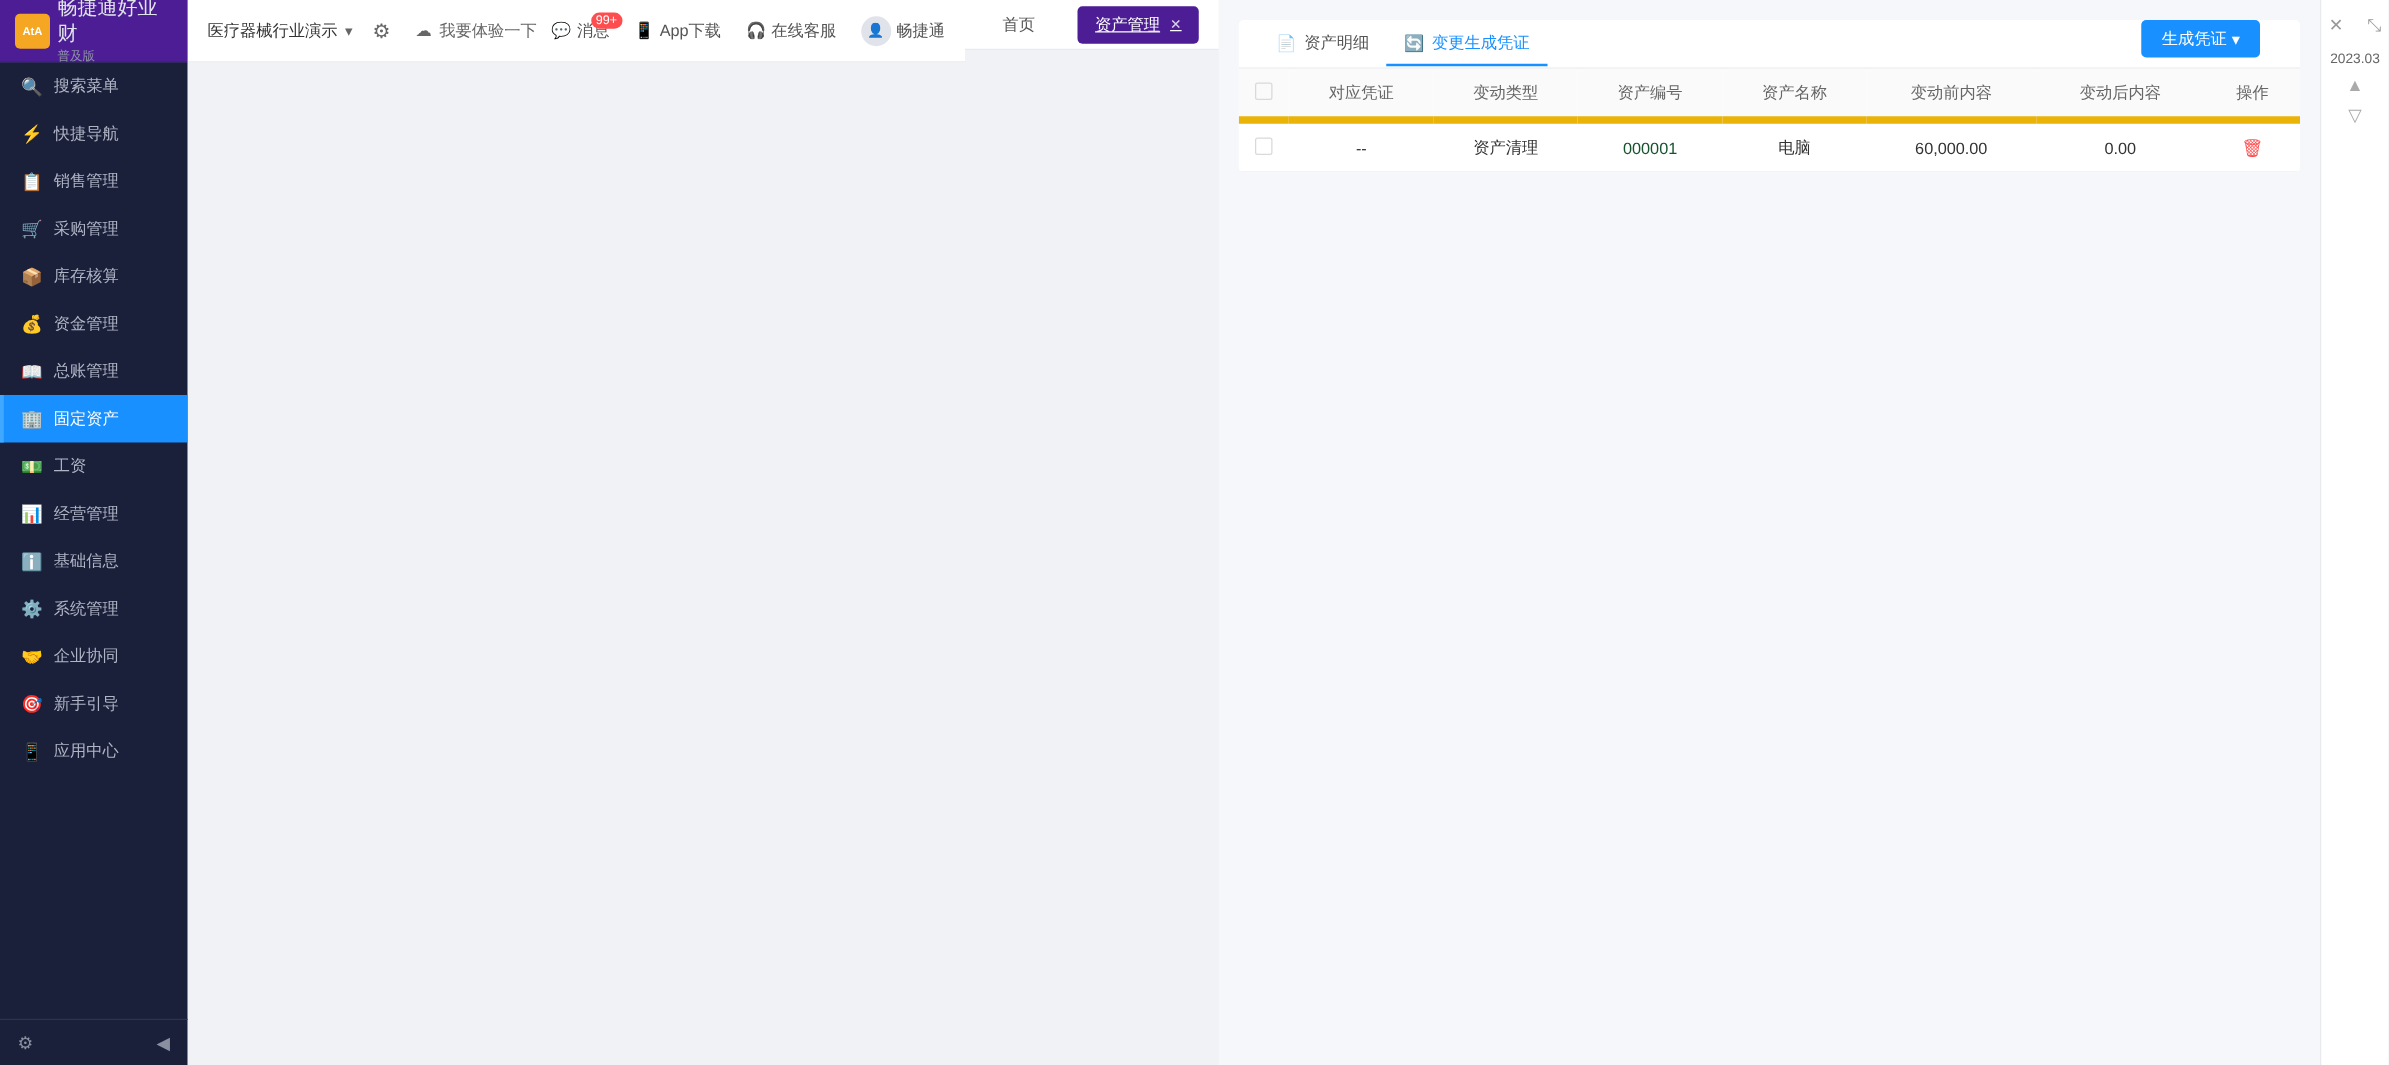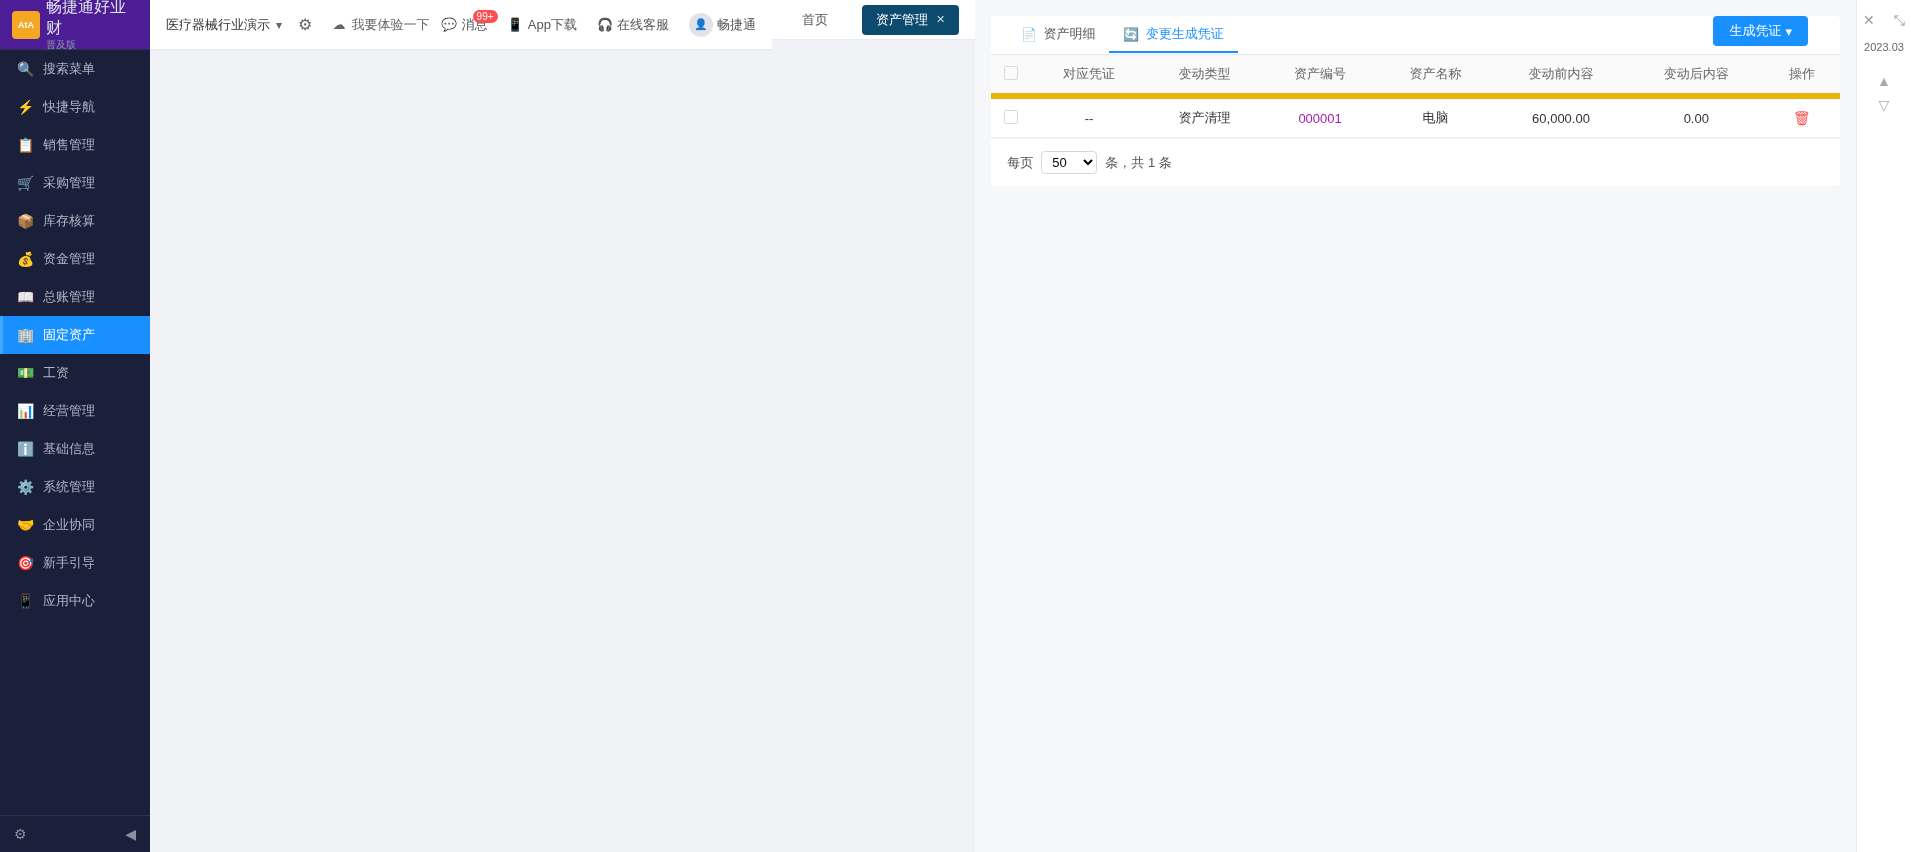--- a/index.html
+++ b/index.html
@@ -185,22 +185,23 @@
       padding: 6px 14px;
       border-radius: 4px;
       cursor: pointer;
       font-size: 13px;
       color: #555;
       display: flex;
       align-items: center;
       gap: 4px;
     }
     .tab-item.active {
-      background: #0c4a6e;
+      background: #4c1d95;
       color: #fff;
+      text-decoration: underline;
     }
     .tab-close {
       font-size: 11px;
       color: rgba(255,255,255,0.8);
       margin-left: 4px;
     }
 
     
     .page-content {
       flex: 1;
@@ -349,21 +350,21 @@
     .panel-expand {
       cursor: pointer;
       font-size: 14px;
       color: #999;
       margin-bottom: 8px;
     }
     .panel-year {
       font-size: 11px;
       color: #666;
       writing-mode: horizontal-tb;
-      margin-bottom: 16px;
+      margin-bottom: 3px;
       white-space: nowrap;
     }
     .panel-month-list {
       display: flex;
       flex-direction: column;
       align-items: center;
       gap: 2px;
       flex: 1;
       overflow-y: auto;
       width: 100%;
@@ -570,42 +571,32 @@
               </th>
             </tr>
           </thead>
           <tbody id="table-body">
           <tr>
       <td class="checkbox-cell">
         <span class="checkbox"></span>
       </td>
       <td>--</td>
       <td>资产清理</td>
-      <td style="color:#a21caf;cursor:pointer;">000001</td>
+      <td style="color:#14532d;cursor:pointer;">000001</td>
       <td>电脑</td>
       <td>60,000.00</td>
       <td>0.00</td>
       <td>
         <span class="delete-icon">🗑</span>
       </td>
     </tr>
             </tbody>
         </table>
       </div>
 
-      <div class="pagination">
-        <span>每页</span>
-        <select class="page-size-select">
-          <option>50</option>
-          <option>10</option>
-          <option>20</option>
-          <option>100</option>
-        </select>
-        <span>条，共 1 条</span>
-      </div>
     </div>
   </div>
 </div>
 
 <div class="right-panel">
   <div style="display:flex; justify-content:space-between; width:100%; padding:4px 6px;">
     <span class="panel-close">✕</span>
     <span class="panel-expand">⤡</span>
   </div>
   <div class="panel-year">2023.03</div>

